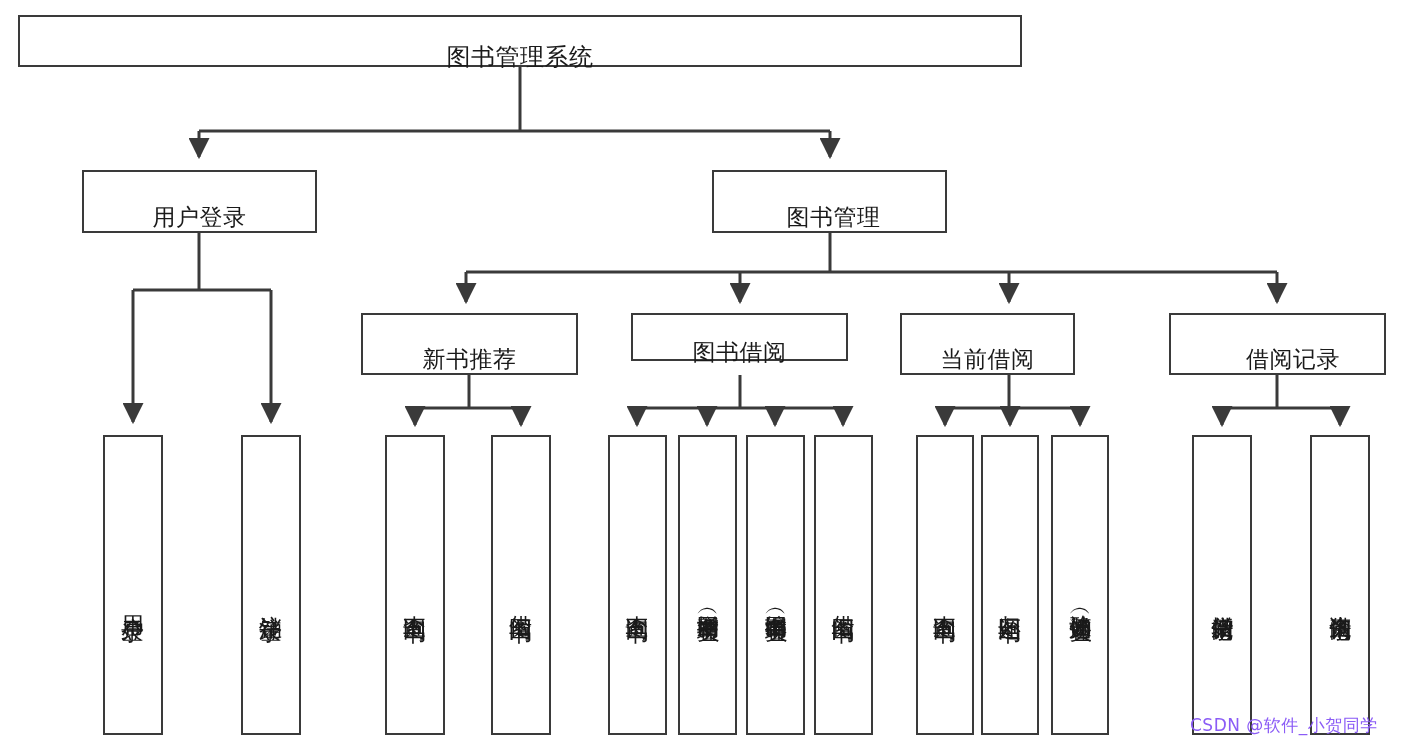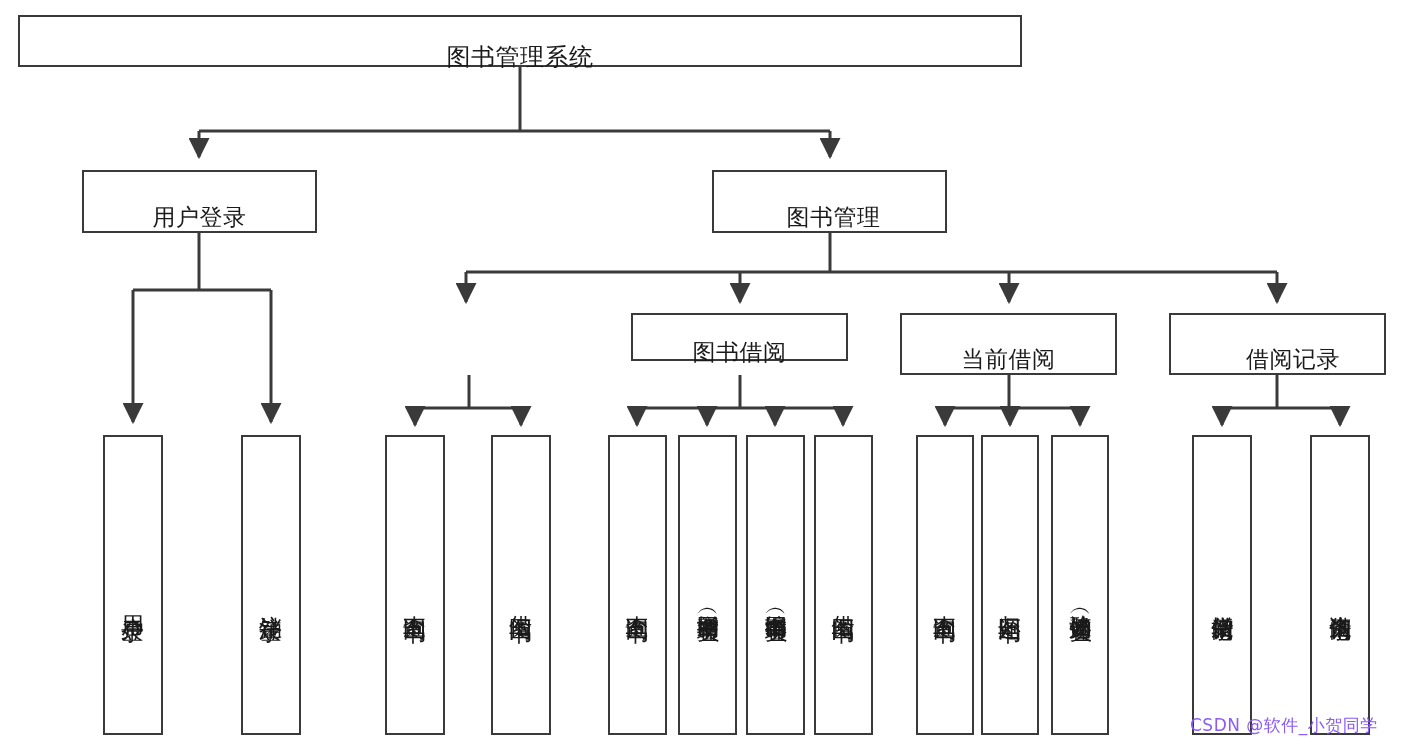--- a/index.html
+++ b/index.html
@@ -132,24 +132,27 @@
     <span class="label">图书管理系统</span>
   </div>
 
   <div class="node horiz" style="left:82px; top:170px; width:235px; height:63px;">
     <span class="label">用户登录</span>
   </div>
   <div class="node horiz" style="left:712px; top:170px; width:235px; height:63px;padding-left:8px;">
     <span class="label">图书管理</span>
   </div>
 
+  <div class="node horiz" style="left:361px; top:313px; width:217px; height:62px;">
+    <span class="label">新书推荐</span>
+  </div>
   <div class="node horiz" style="left:631px; top:313px; width:217px; height:48px;">
     <span class="label">图书借阅</span>
   </div>
-  <div class="node horiz" style="left:900px; top:313px; width:217px; height:62px;">
+  <div class="node horiz" style="left:900px; top:313px; width:175px; height:62px;">
     <span class="label">当前借阅</span>
   </div>
   <div class="node horiz" style="left:1169px; top:313px; width:217px; height:62px;padding-left:31px;">
     <span class="label">借阅记录</span>
   </div>
 
   <div class="node vert" style="left:103px; top:435px; width:60px; height:300px;">
     <span class="label">用户登录</span>
   </div>
   <div class="node vert" style="left:241px; top:435px; width:60px; height:300px;">

